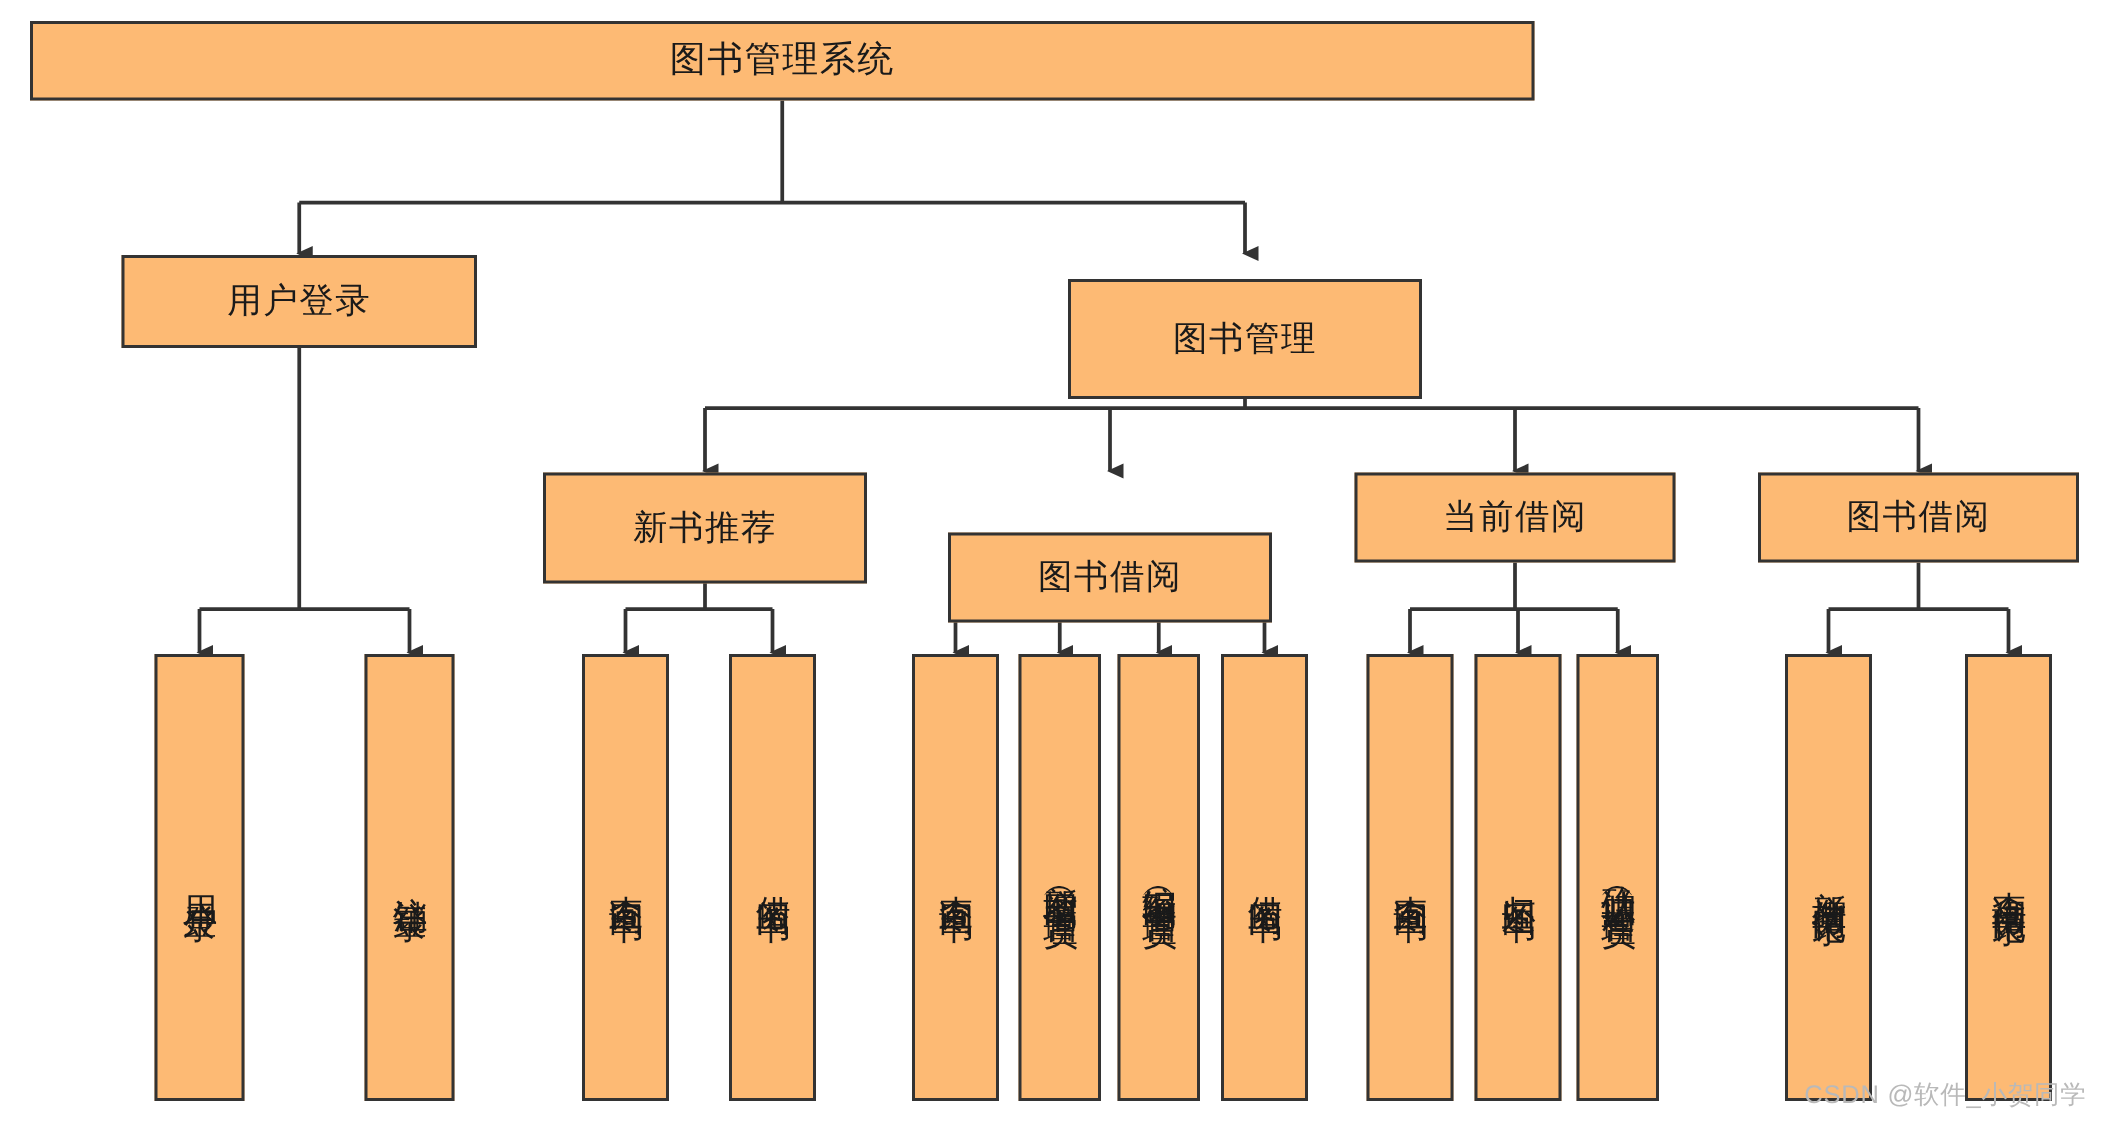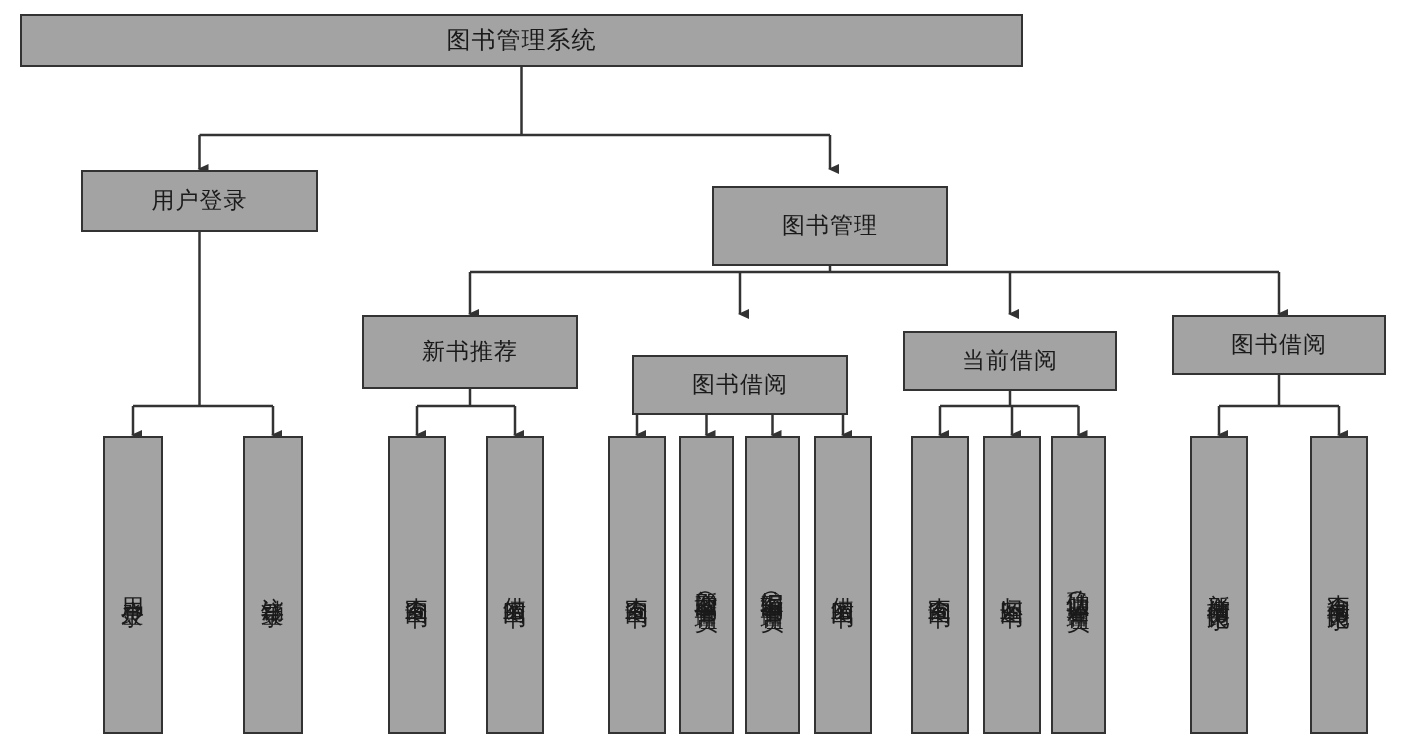--- a/index.html
+++ b/index.html
@@ -1,22 +1,22 @@
 <!DOCTYPE html>
 <html><head>
 <meta charset="utf-8">
 <style>
   html,body{margin:0;padding:0;background:#ffffff;}
   body{width:1405px;height:747px;overflow:hidden;
        font-family:"Liberation Sans","DejaVu Sans",sans-serif;color:#000;}
   #canvas{position:relative;width:1405px;height:747px;background:#fff;}
 
-  .node{position:absolute;box-sizing:border-box;background:#a3a3a3;
+  .node{position:absolute;box-sizing:border-box;background:#fdba74;
         border:2.5px solid #333333;display:flex;align-items:center;
-        justify-content:center;}
+        justify-content:center;font-family:Liberation Serif, serif;}
   .node .label{display:block;text-align:center;line-height:1.12;
                color:#1a1a1a;white-space:pre;}
 
   .node.h .label{font-size:23px;letter-spacing:1px;}
   .node.root .label{font-size:24px;letter-spacing:1px;}
 
   .node.v{align-items:center;justify-content:center;}
   .node.v .label{writing-mode:vertical-rl;text-orientation:upright;
                  font-size:23px;letter-spacing:3px;line-height:1.05;}
 
@@ -85,21 +85,21 @@
       </div>
       <div class="node lvl2 h" style="left: 712px; top: 186px; width: 236px; height: 80px;">
         <span class="label">图书管理</span>
       </div>
       <div class="node lvl3 h" style="left: 362px; top: 315px; width: 216px; height: 74px; align-items: center;">
         <span class="label">新书推荐</span>
       </div>
       <div class="node lvl3 h" style="left: 632px; top: 315px; width: 216px; height: 60px; margin-top: 40px;">
         <span class="label">图书借阅</span>
       </div>
-      <div class="node lvl3 h" style="left: 903px; top: 331px; width: 214px; height: 60px;">
+      <div class="node lvl3 h" style="left: 903px; top: 315px; width: 214px; height: 60px;">
         <span class="label">当前借阅</span>
       </div>
       <div class="node lvl3 h" style="left: 1172px; top: 315px; width: 214px; height: 60px;">
         <span class="label">图书借阅</span>
       </div>
       <div class="node leaf v" style="left: 103px; top: 436px; width: 60px; height: 298px;">
         <span class="label">用户登录</span>
       </div>
       <div class="node leaf v" style="left: 243px; top: 436px; width: 60px; height: 298px;">
         <span class="label">注销登录</span>
@@ -132,13 +132,14 @@
         <span class="label">确认归还（管理员）</span>
       </div>
       <div class="node leaf v" style="left: 1190px; top: 436px; width: 58px; height: 298px;">
         <span class="label">新增借阅记录</span>
       </div>
       <div class="node leaf v" style="left: 1310px; top: 436px; width: 58px; height: 298px;">
         <span class="label">查询借阅记录</span>
       </div>
     </div>
 
+  <div id="watermark">CSDN @软件_小贺同学</div>
 </div>
 
 </body></html>

